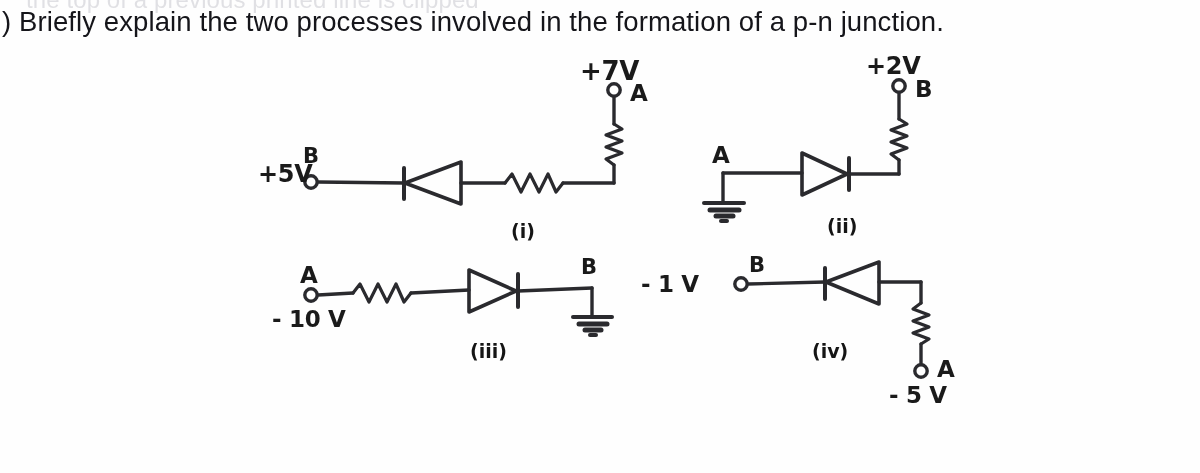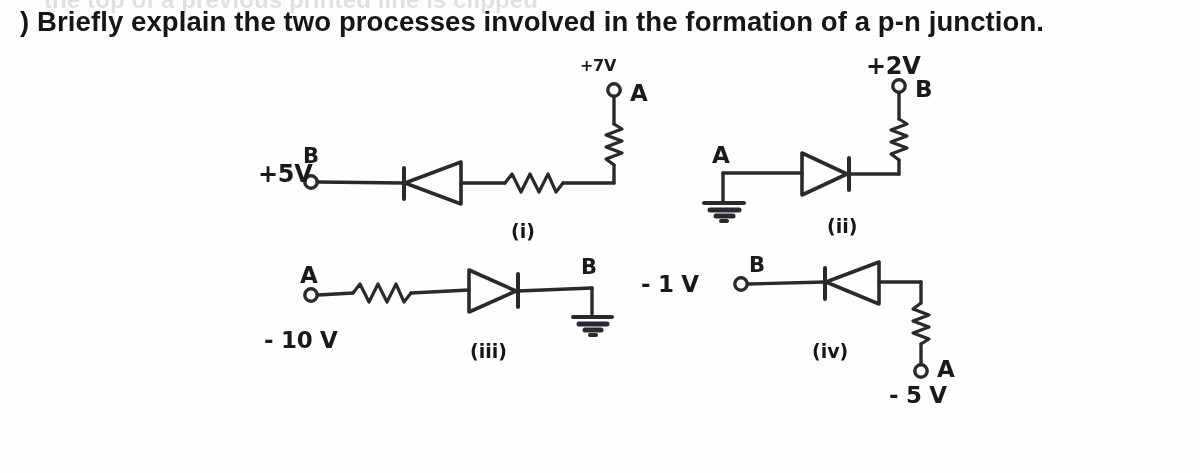--- a/index.html
+++ b/index.html
@@ -14,25 +14,24 @@
     background: #fefefe;
     overflow: hidden;
     font-family: "Liberation Sans", sans-serif;
     color: #111111;
   }
 
   
   .q-text {
     position: absolute;
     font-family: "Liberation Sans", sans-serif;
-    font-weight: 700;
+    font-weight: 400;
     color: #15151a;
     white-space: nowrap;
     letter-spacing: 0.1px;
-    margin-left: 18px;
   }
   #q-top {
     left: 2px;
     top: 7px;
     font-size: 27.5px;
     line-height: 30px;
   }
   
   #q-above {
     left: 26px;
@@ -166,31 +165,31 @@
         <path d="M921,242 L921,263"></path>
 
         <path d="M921,263 L913,269 L929,275 L913,281 L929,287 L913,293 L929,299 L921,304" stroke-width="3.2"></path>
         <path d="M921,304 L921,325"></path>
         <circle cx="921" cy="331" r="6.2" fill="#ffffff" stroke="#2a2a2e" stroke-width="3.4"></circle>
       </g>
     </svg>
 
     <div class="hand-label" style="left:258px; top:120px; font-size:24px;">+5V</div>
     <div class="hand-label" style="left:303px; top:104px; font-size:21px;">B</div>
-    <div class="hand-label" style="left:580px; top:16px; font-size:16px;">+7V</div>
+    <div class="hand-label" style="left:580px; top:16px; font-size:26px;">+7V</div>
     <div class="hand-label" style="left:630px; top:40px; font-size:23px;">A</div>
     <div class="fignum" style="left:511px; top:180px;">(i)</div>
 
     <div class="hand-label" style="left:712px; top:102px; font-size:23px;">A</div>
     <div class="hand-label" style="left:866px; top:12px; font-size:24px;">+2V</div>
     <div class="hand-label" style="left:915px; top:36px; font-size:23px;">B</div>
     <div class="fignum" style="left:827px; top:175px;text-align:center;">(ii)</div>
 
     <div class="hand-label" style="left:300px; top:222px; font-size:23px;">A</div>
-    <div class="hand-label" style="left:264px; top:266px; font-size:23px;margin-top:21px;">- 10 V</div>
+    <div class="hand-label" style="left:272px; top:266px; font-size:23px;">- 10 V</div>
     <div class="hand-label" style="left:581px; top:215px; font-size:21px;">B</div>
     <div class="fignum" style="left:470px; top:300px;">(iii)</div>
 
     <div class="hand-label" style="left:641px; top:231px; font-size:23px;">- 1 V</div>
     <div class="hand-label" style="left:749px; top:213px; font-size:21px;">B</div>
     <div class="hand-label" style="left:937px; top:316px; font-size:23px;">A</div>
     <div class="hand-label" style="left:889px; top:342px; font-size:23px;">- 5 V</div>
     <div class="fignum" style="left:812px; top:300px;">(iv)</div>
 
   </div>

